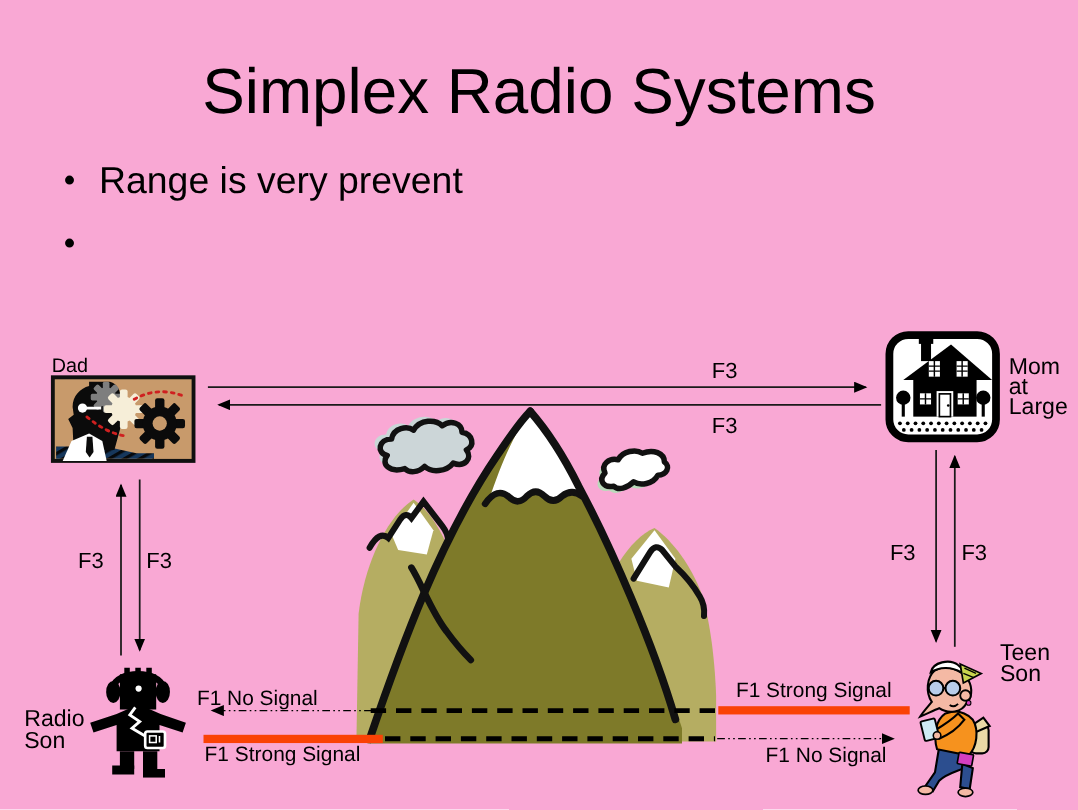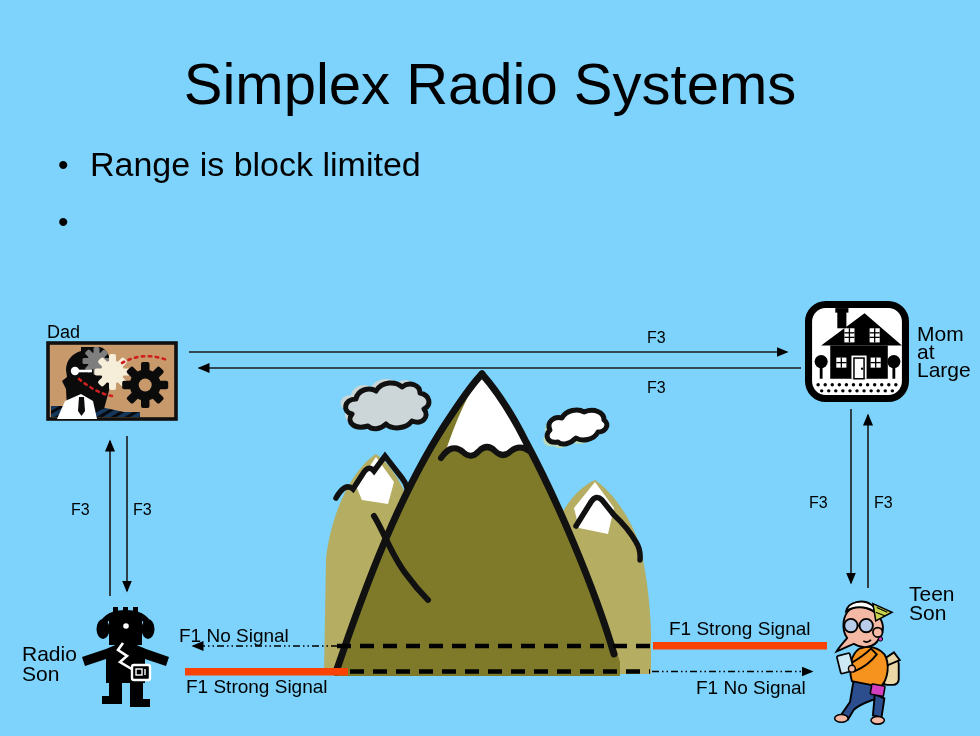--- a/index.html
+++ b/index.html
@@ -1,41 +1,41 @@
 <!DOCTYPE html>
 <html><head>
 <meta charset="utf-8">
 <style>
   html,body{margin:0;padding:0;background:#fff;}
-  .slide{position:relative;width:980px;height:736px;background:#7dd3fc;overflow:hidden;
+  .slide{position:relative;width:980px;height:736px;background:#f9a8d4;overflow:hidden;
          font-family:"Liberation Sans", sans-serif;color:#000;}
   .slide-title{position:absolute;top:52px;left:0;width:980px;text-align:center;
                font-size:58px;line-height:1.1;letter-spacing:0px;}
   .bullets{position:absolute;top:142px;left:58px;width:830px;}
   .bullet-row{display:flex;align-items:flex-start;font-size:34px;line-height:1.33;margin-bottom:12px;}
   .bullet-dot{width:32px;flex:0 0 32px;font-size:30px;line-height:1.5;}
   .bullet-text{white-space:pre-line;}
   .lbl{position:absolute;font-size:21px;line-height:19px;}
-  .f3{position:absolute;font-size:16px;line-height:24px;}
+  .f3{position:absolute;font-size:20px;line-height:24px;}
   .f1{position:absolute;font-size:19px;line-height:17px;}
   .art{position:absolute;}
   .overlay{position:absolute;left:0;top:300px;width:980px;height:436px;}
   svg{display:block;}
 </style>
 </head>
 <body>
 
 <div class="slide">
 
   <div class="slide-title">Simplex Radio Systems</div>
 
   <div class="bullets">
     <div class="bullet-row">
       <span class="bullet-dot">•</span>
-      <span class="bullet-text">Range is block limited</span>
+      <span class="bullet-text">Range is very prevent</span>
     </div>
     <div class="bullet-row">
       <span class="bullet-dot">•</span>
     </div>
   </div>
 
   <svg class="art" style="left:310px;top:368px" width="350" height="312" viewBox="0 0 350 312">
     <path fill="#b5ad62" d="M 14,306 L 16,190 C 22,140 44,100 66,86 C 92,104 108,150 116,200 L 118,306 Z"></path>
     <polygon fill="#fff" points="46,118 66,89 84,114 78,136 52,132"></polygon>
     <path d="M 26,130 q 9,-16 17,-9 l 11,-17 q 5,-7 10,-1 l 11,-15 l 17,22 q 7,9 5,18" stroke="#111" stroke-width="5.5" fill="none" stroke-linecap="round"></path>

